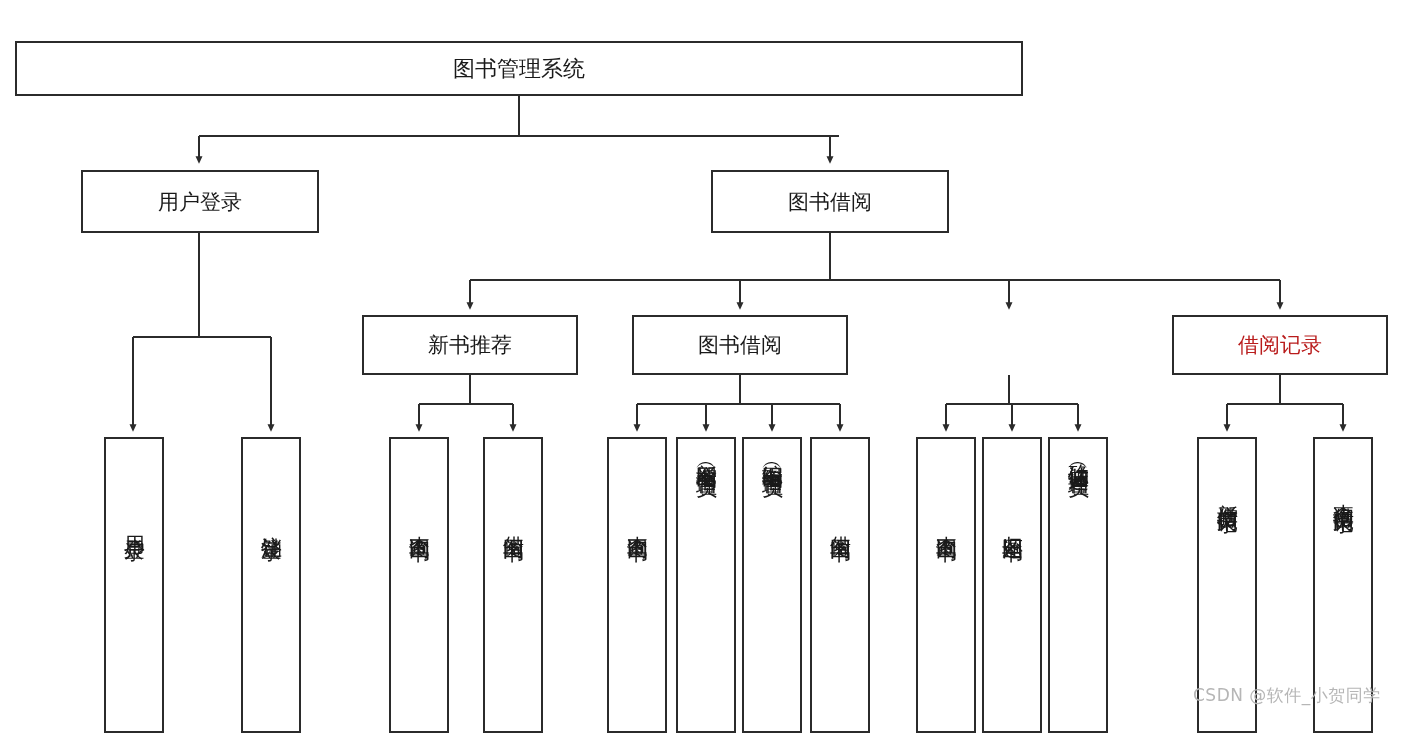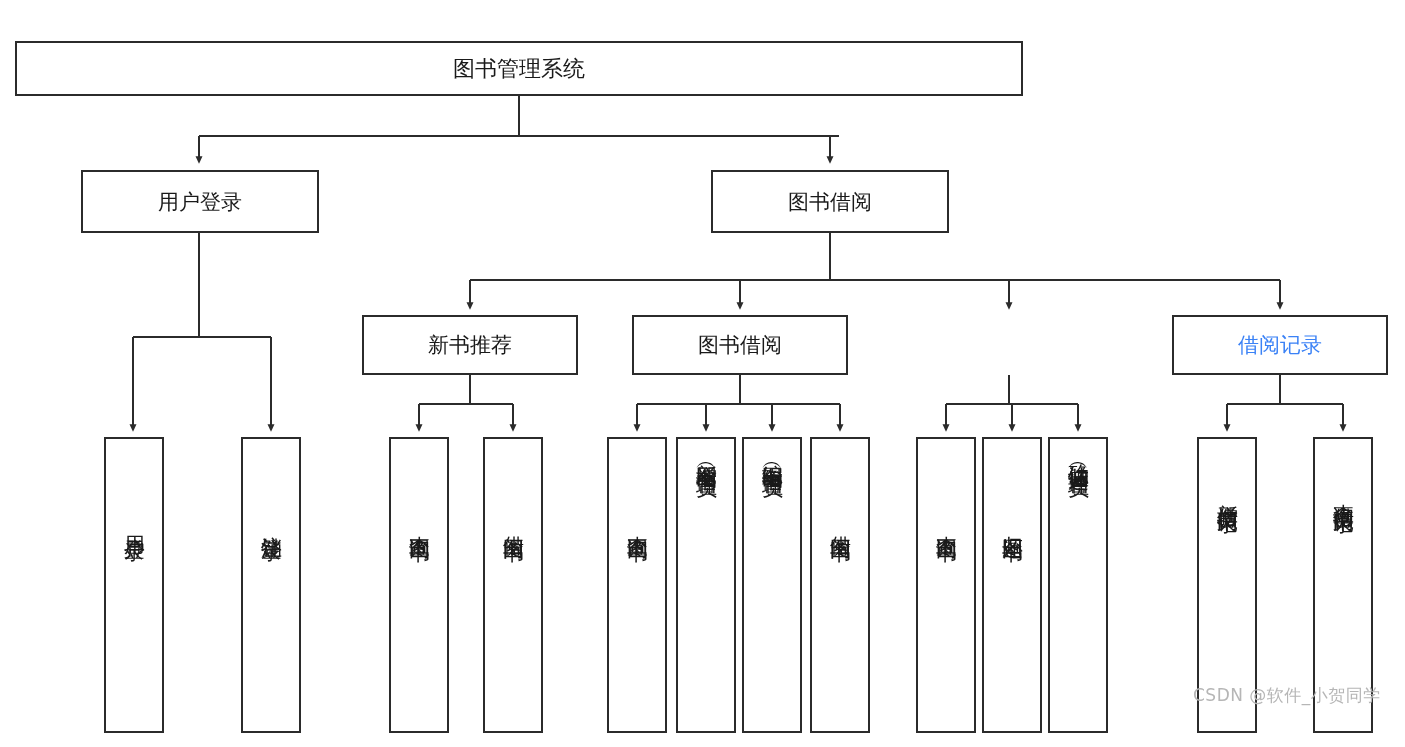--- a/index.html
+++ b/index.html
@@ -124,21 +124,21 @@
   <div class="node level2" style="left: 711px; top: 170px; width: 238px; height: 63px; border-color: rgb(43, 43, 43); background: rgb(255, 255, 255); color: rgb(26, 26, 26);">
     <span>图书借阅</span>
   </div>
 
   <div class="node level3" style="left: 362px; top: 315px; width: 216px; height: 60px; border-color: rgb(43, 43, 43); background: rgb(255, 255, 255); color: rgb(26, 26, 26);">
     <span>新书推荐</span>
   </div>
   <div class="node level3" style="left: 632px; top: 315px; width: 216px; height: 60px; border-color: rgb(43, 43, 43); background: rgb(255, 255, 255); color: rgb(26, 26, 26);">
     <span>图书借阅</span>
   </div>
-  <div class="node level3" style="left: 1172px; top: 315px; width: 216px; height: 60px; border-color: rgb(43, 43, 43); background: rgb(255, 255, 255); color: #3b82f6;">
+  <div class="node level3" style="left: 1172px; top: 315px; width: 216px; height: 60px; border-color: rgb(43, 43, 43); background: rgb(255, 255, 255); color: #b91c1c;">
     <span>借阅记录</span>
   </div>
 
   <div id="leaf-layer">
       <div class="node leaf" style="left: 104px; top: 437px; width: 60px; height: 296px; border-color: rgb(43, 43, 43); background: rgb(255, 255, 255); color: rgb(26, 26, 26);">
         <span class="leaf-label" style="margin-top: 80px;">用户登录</span>
       </div>
       <div class="node leaf" style="left: 241px; top: 437px; width: 60px; height: 296px; border-color: rgb(43, 43, 43); background: rgb(255, 255, 255); color: rgb(26, 26, 26);">
         <span class="leaf-label" style="margin-top: 80px;">注销登录</span>
       </div>

